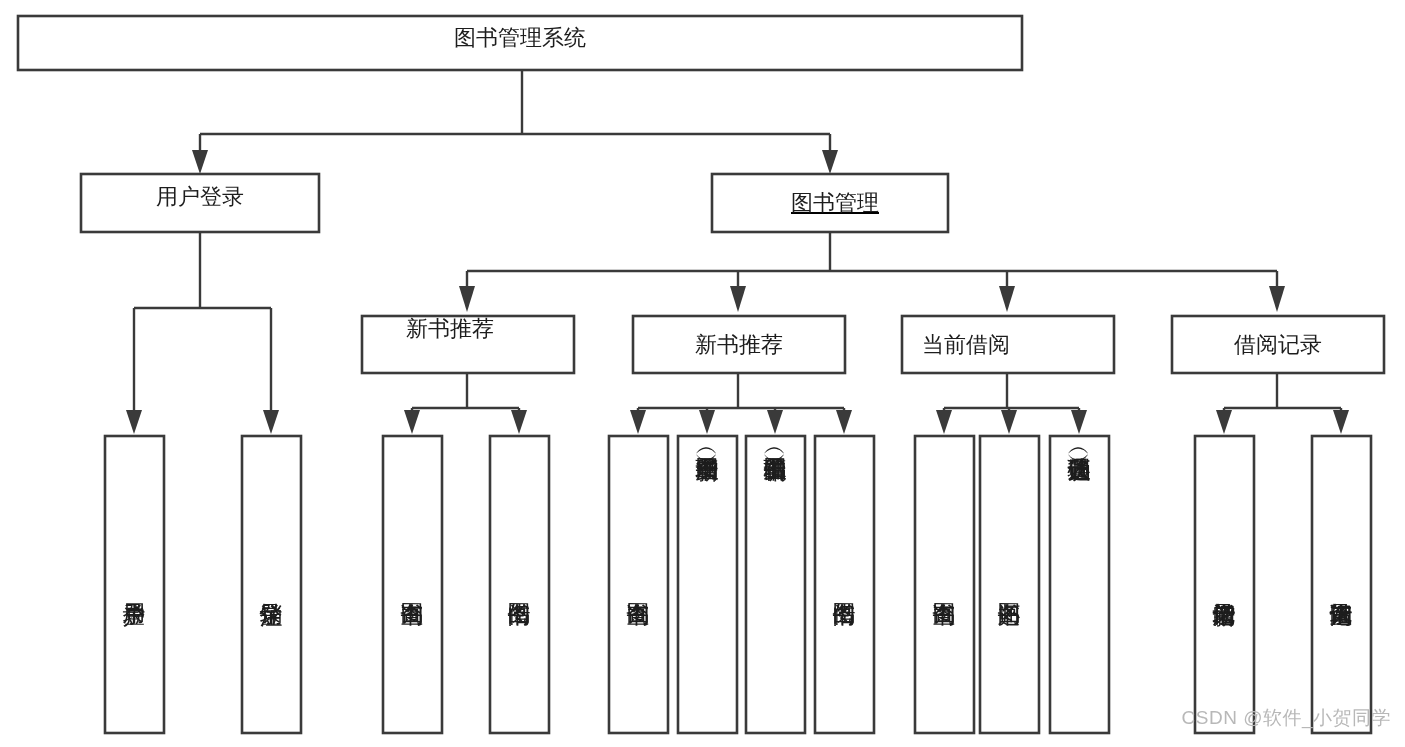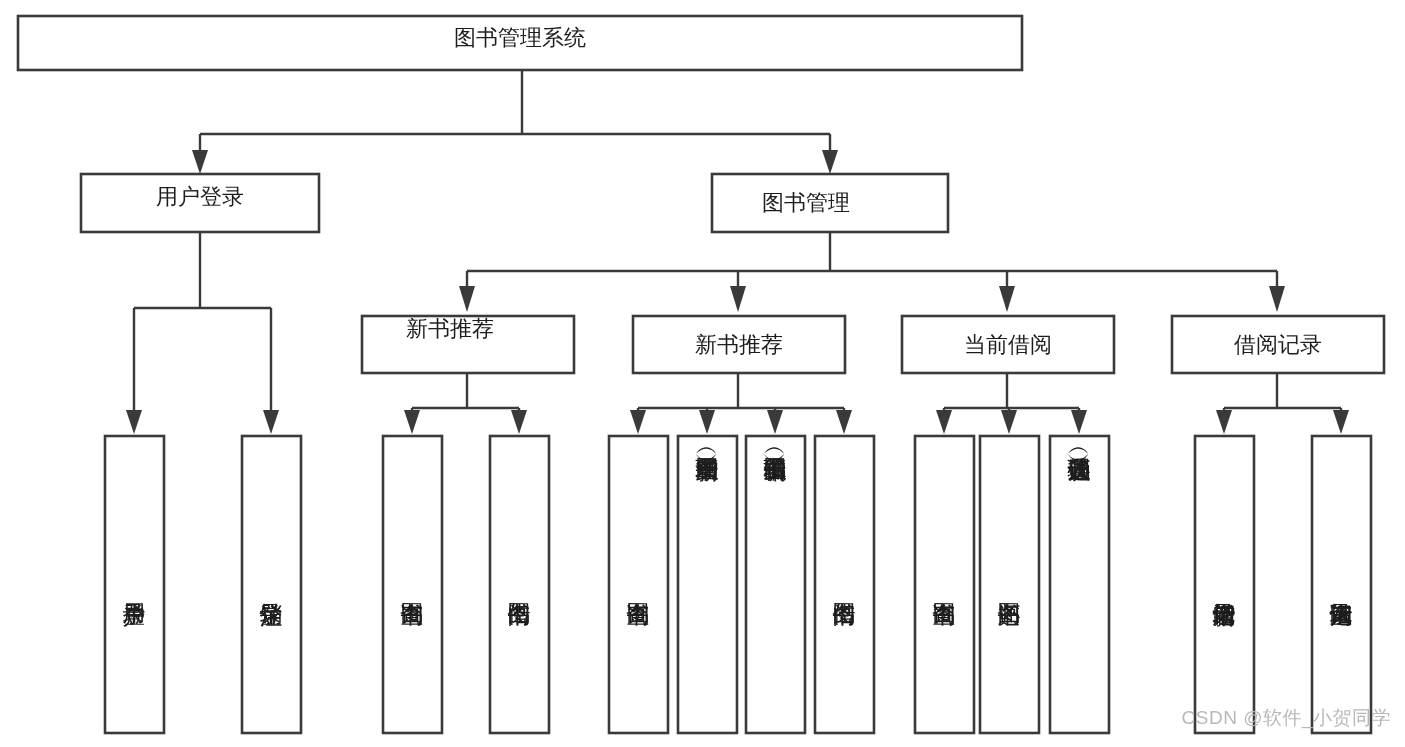--- a/index.html
+++ b/index.html
@@ -175,31 +175,31 @@
   </g>
 </svg>
 
 <div class="hlabel-wrap" style="left:18px; top:16px; width:1004px; height:44px;">
   <span class="hlabel-text">图书管理系统</span>
 </div>
 
 <div class="hlabel-wrap" style="left:81px; top:174px; width:238px; height:46px;">
   <span class="hlabel-text">用户登录</span>
 </div>
-<div class="hlabel-wrap" style="left:688px; top:174px; width:236px; height:58px;">
+<div class="hlabel-wrap" style="left:717px; top:174px; width:236px; height:58px;text-decoration:underline;">
   <span class="hlabel-text">图书管理</span>
 </div>
 
 <div class="hlabel-wrap" style="left:362px; top:300px; width:176px; height:57px;">
   <span class="hlabel-text">新书推荐</span>
 </div>
 <div class="hlabel-wrap" style="left:633px; top:316px; width:212px; height:57px;">
   <span class="hlabel-text">新书推荐</span>
 </div>
-<div class="hlabel-wrap" style="left:902px; top:316px; width:212px; height:57px;">
+<div class="hlabel-wrap" style="left:860px; top:316px; width:212px; height:57px;">
   <span class="hlabel-text">当前借阅</span>
 </div>
 <div class="hlabel-wrap" style="left:1172px; top:316px; width:212px; height:57px;border-radius:18px;">
   <span class="hlabel-text">借阅记录</span>
 </div>
 
 <div class="vlabel-wrap" style="left:105px; top:436px; width:59px; height:297px;">
   <span class="vlabel-text">用户登录</span>
 </div>
 <div class="vlabel-wrap" style="left:242px; top:436px; width:59px; height:297px;">

